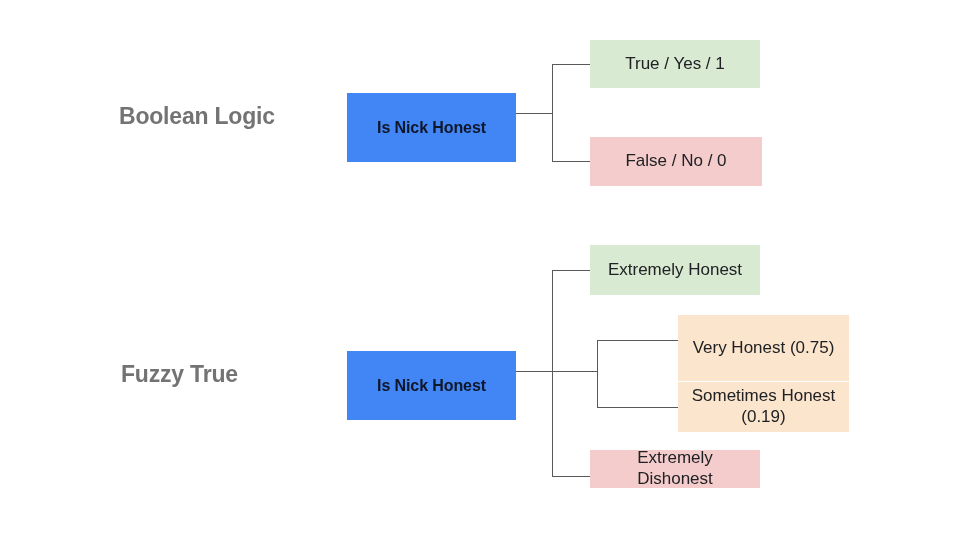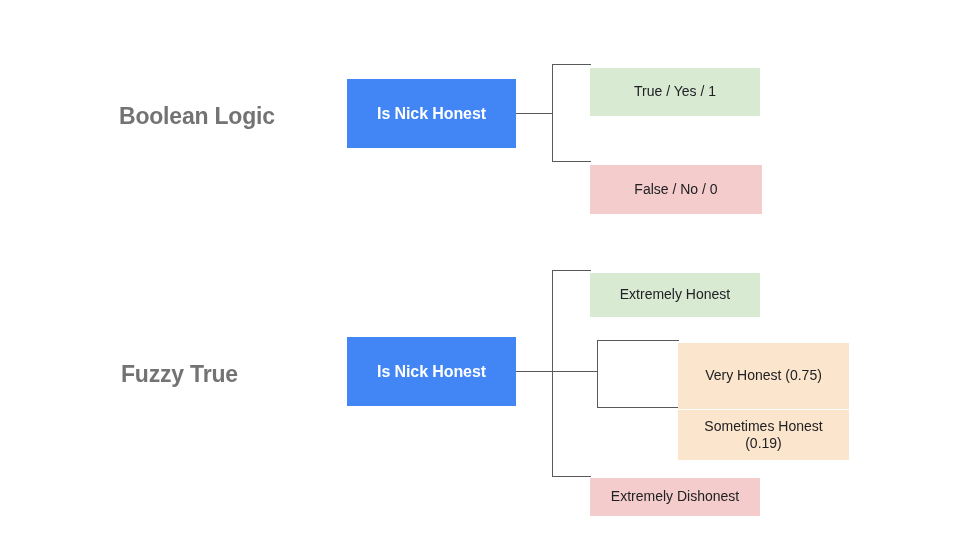--- a/index.html
+++ b/index.html
@@ -42,46 +42,46 @@
     align-items: center;
     justify-content: center;
     text-align: center;
     font-family: "Liberation Sans", sans-serif;
     line-height: 1.22;
   }
 
   
   .node.root {
     background: #4285f4;
-    color: #ffffff;
+    color: #0f172a;
     font-size: 16px;
     font-weight: bold;
     letter-spacing: -0.1px;
+    margin-top: 14px;
   }
   .node.root.boolean-root { left: 347px; top: 79px;  width: 169px; height: 69px; }
   .node.root.fuzzy-root   { left: 347px; top: 337px; width: 169px; height: 69px; }
 
   
   .node.leaf {
     color: #202124;
-    font-size: 14px;
+    font-size: 17px;
     font-weight: normal;
     padding: 0 12px;
-    margin-top: 28px;
   }
   .node.tone-green  { background: #d9ead3; }
   .node.tone-pink   { background: #f4cccc; }
   .node.tone-peach  { background: #fce5cd; }
 
   
   .leaf-true   { left: 590px; top: 40px;  width: 170px; height: 48px; }
   .leaf-false  { left: 590px; top: 137px; width: 172px; height: 49px; }
 
   
-  .leaf-extremely-honest    { left: 590px; top: 245px; width: 170px; height: 44px; }
+  .leaf-extremely-honest    { left: 590px; top: 245px; width: 170px; height: 50px; }
   .leaf-very-honest         { left: 678px; top: 315px; width: 171px; height: 66px; }
   .leaf-sometimes-honest    { left: 678px; top: 382px; width: 171px; height: 50px; }
   .leaf-extremely-dishonest { left: 590px; top: 450px; width: 170px; height: 38px; }
 
   
   .connector {
     position: absolute;
     background: #595959;
   }
   .connector.h { height: 1px; }

